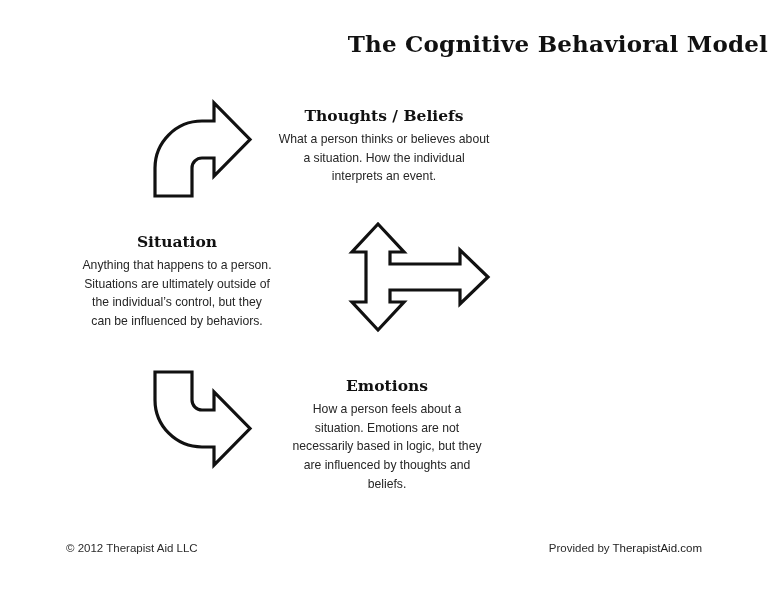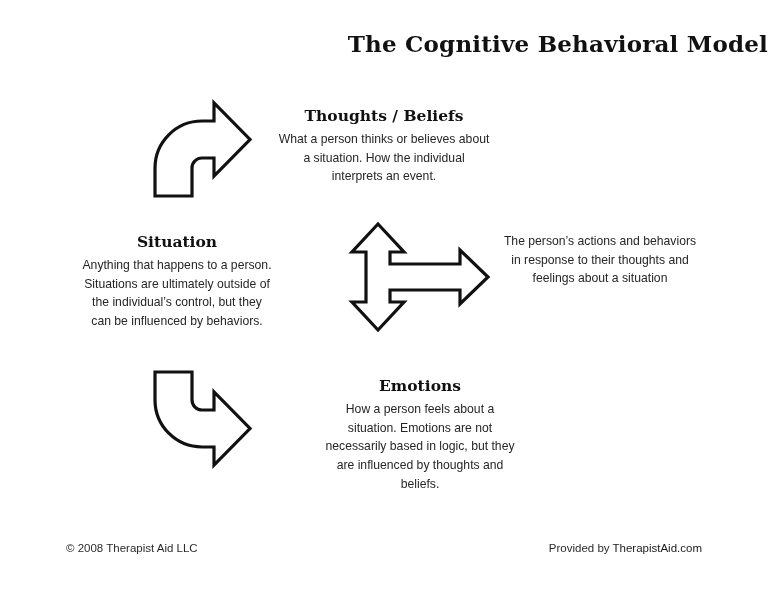--- a/index.html
+++ b/index.html
@@ -68,21 +68,20 @@
   }
   #node-behavior {
     left: 502px;
     top: 232px;
     width: 196px;
   }
   #node-emotions {
     left: 288px;
     top: 376px;
     width: 198px;
-    margin-left: 33px;
   }
 
   
   #arrow-layer {
     position: absolute;
     left: 0;
     top: 0;
     width: 768px;
     height: 594px;
     pointer-events: none;
@@ -175,27 +174,26 @@
     <div class="node-heading">Thoughts / Beliefs</div>
     <div class="node-body">What a person thinks or believes about a situation. How the individual interprets an event.</div>
   </div>
 
   <div class="node" id="node-situation">
     <div class="node-heading">Situation</div>
     <div class="node-body">Anything that happens to a person. Situations are ultimately outside of the individual’s control, but they can be influenced by behaviors.</div>
   </div>
 
   <div class="node" id="node-behavior">
-    <div class="node-body">The person’s actions and behaviors in response to their thoughts and feelings about a situation</div>
   </div>
 
   <div class="node" id="node-emotions">
     <div class="node-heading">Emotions</div>
     <div class="node-body">How a person feels about a situation. Emotions are not necessarily based in logic, but they are influenced by thoughts and beliefs.</div>
   </div>
 
-  <div class="footer-text" id="footer-copyright">© 2008 Therapist Aid LLC</div>
+  <div class="footer-text" id="footer-copyright">© 2012 Therapist Aid LLC</div>
 
   <div class="footer-text" id="footer-provider">
     <span>Provided by </span><span id="footer-provider-brand">TherapistAid.com</span>
   </div>
 
 </div>
 
 </body></html>

